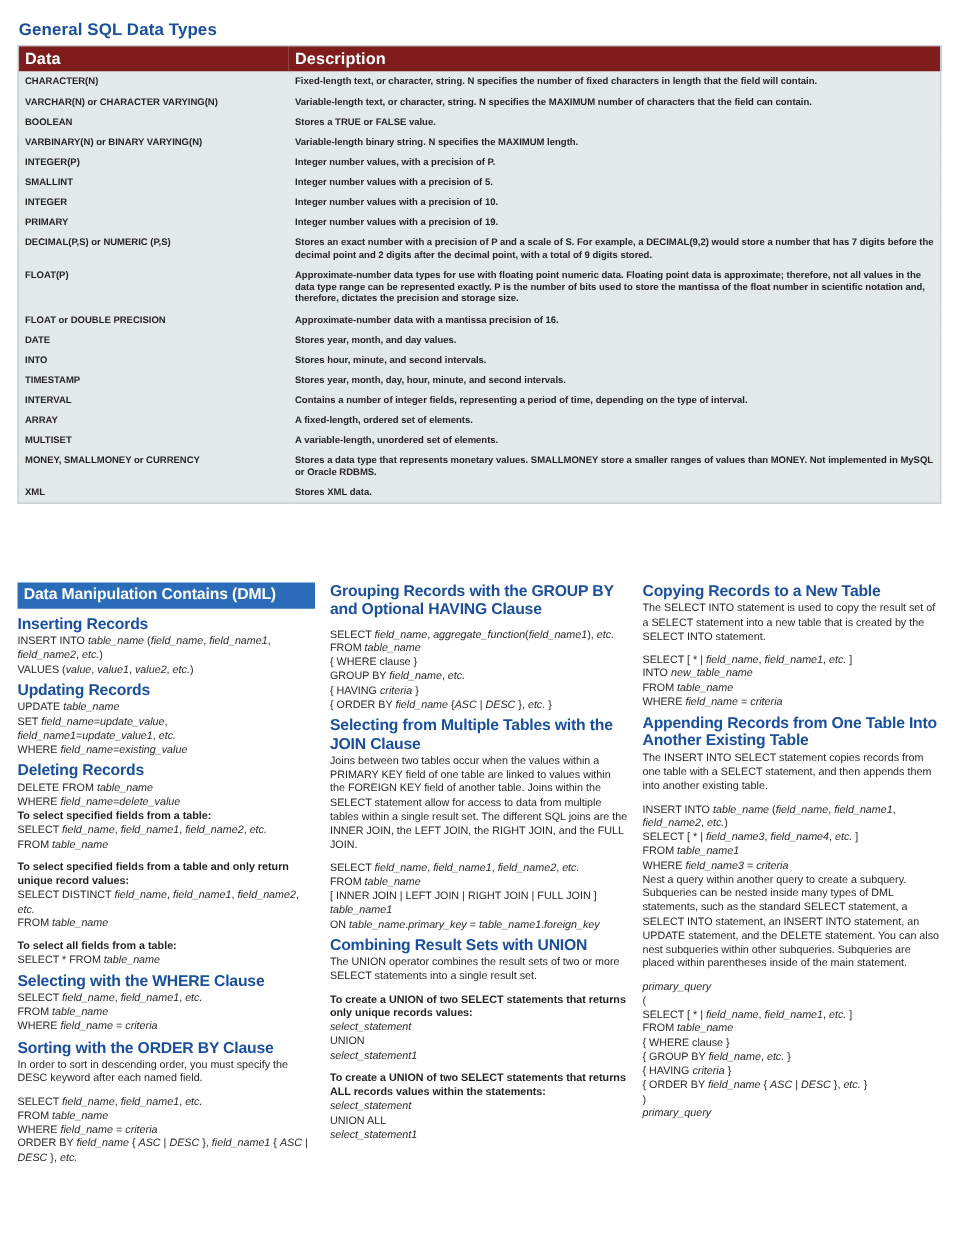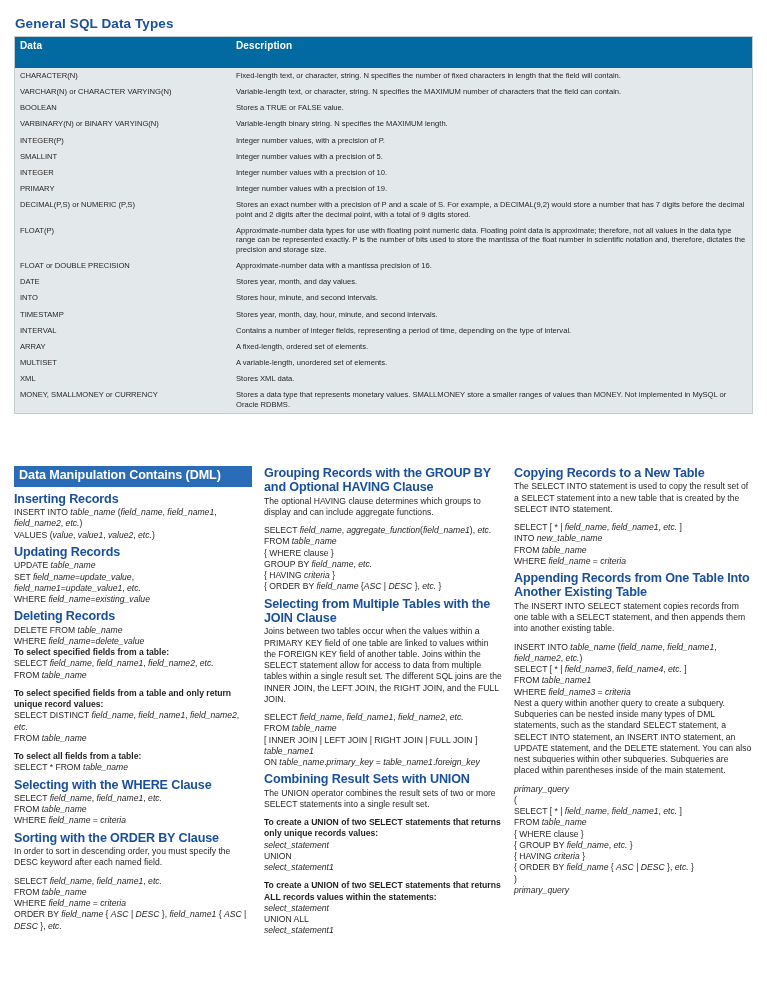--- a/index.html
+++ b/index.html
@@ -34,35 +34,36 @@
     margin: 0 0 5px 1px;
   }
   table.types {
     width: 739px;
     border-collapse: collapse;
     background: #e3e8ea;
     table-layout: fixed;
     border: 1px solid #c6cdd0;
   }
   table.types thead th {
-    background: #0369a1;
+    background: #7f1d1d;
     color: #ffffff;
-    font-size: 10px;
+    font-size: 13px;
     font-weight: bold;
     text-align: left;
-    padding: 3px 5px 17px 5px;
+    padding: 3px 5px 3px 5px;
     line-height: 1.1;
     letter-spacing: 0.1px;
   }
   table.types td {
     font-size: 7.6px;
     line-height: 1.28;
     padding: 3.2px 5px 3.2px 5px;
     vertical-align: top;
     color: #231f20;
+    font-weight: bold;
   }
   table.types td.c1 { width: 206px; }
   table.types td.c2 { width: auto; }
   table.types th.h1 { width: 206px; }
 
   
   .columns {
     position: absolute;
     top: 466px;
     left: 14px;
@@ -199,26 +200,26 @@
           </tr>
           <tr>
             <td class="c1">ARRAY</td>
             <td class="c2">A fixed-length, ordered set of elements.</td>
           </tr>
           <tr>
             <td class="c1">MULTISET</td>
             <td class="c2">A variable-length, unordered set of elements.</td>
           </tr>
           <tr>
+            <td class="c1">MONEY, SMALLMONEY or CURRENCY</td>
+            <td class="c2">Stores a data type that represents monetary values. SMALLMONEY store a smaller ranges of values than MONEY. Not implemented in MySQL or Oracle RDBMS.</td>
+          </tr>
+          <tr>
             <td class="c1">XML</td>
             <td class="c2">Stores XML data.</td>
-          </tr>
-          <tr>
-            <td class="c1">MONEY, SMALLMONEY or CURRENCY</td>
-            <td class="c2">Stores a data type that represents monetary values. SMALLMONEY store a smaller ranges of values than MONEY. Not implemented in MySQL or Oracle RDBMS.</td>
           </tr>
         </tbody>
     </table>
   </div>
 
   <div class="columns">
 
     <div class="col left">
       <div class="dml-banner">Data Manipulation Contains (DML)</div>
 
@@ -253,21 +254,20 @@
       <h3 class="head">Sorting with the ORDER BY Clause</h3>
       <p class="para">In order to sort in descending order, you must specify the DESC keyword after each named field.</p>
       <div class="code gap">SELECT <em>field_name</em>, <em>field_name1</em>, <em>etc.</em>
 FROM <em>table_name</em>
 WHERE <em>field_name</em> = <em>criteria</em>
 ORDER BY <em>field_name</em> { <em>ASC</em> | <em>DESC</em> }, <em>field_name1</em> { <em>ASC</em> | <em>DESC</em> }, <em>etc.</em></div>
     </div>
 
     <div class="col mid">
       <h3 class="head">Grouping Records with the GROUP BY and Optional HAVING Clause</h3>
-      <p class="para">The optional HAVING clause determines which groups to display and can include aggregate functions.</p>
       <div class="code gap">SELECT <em>field_name</em>, <em>aggregate_function</em>(<em>field_name1</em>), <em>etc.</em>
 FROM <em>table_name</em>
 { WHERE clause }
 GROUP BY <em>field_name</em>, <em>etc.</em>
 { HAVING <em>criteria</em> }
 { ORDER BY <em>field_name</em> {<em>ASC</em> | <em>DESC</em> }, <em>etc.</em> }</div>
 
       <h3 class="head">Selecting from Multiple Tables with the JOIN Clause</h3>
       <p class="para">Joins between two tables occur when the values within a PRIMARY KEY field of one table are linked to values within the FOREIGN KEY field of another table. Joins within the SELECT statement allow for access to data from multiple tables within a single result set. The different SQL joins are the INNER JOIN, the LEFT JOIN, the RIGHT JOIN, and the FULL JOIN.</p>
       <div class="code gap">SELECT <em>field_name</em>, <em>field_name1</em>, <em>field_name2</em>, <em>etc.</em>

